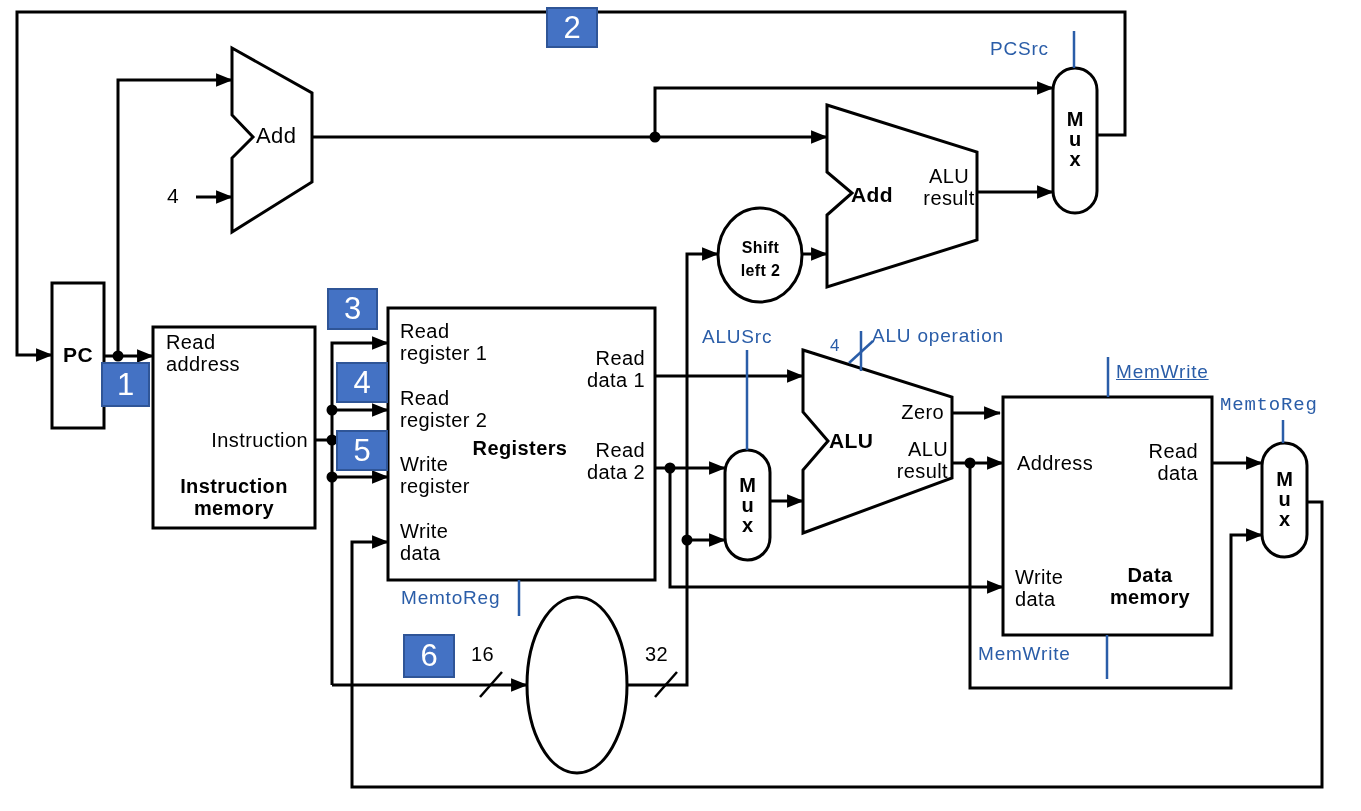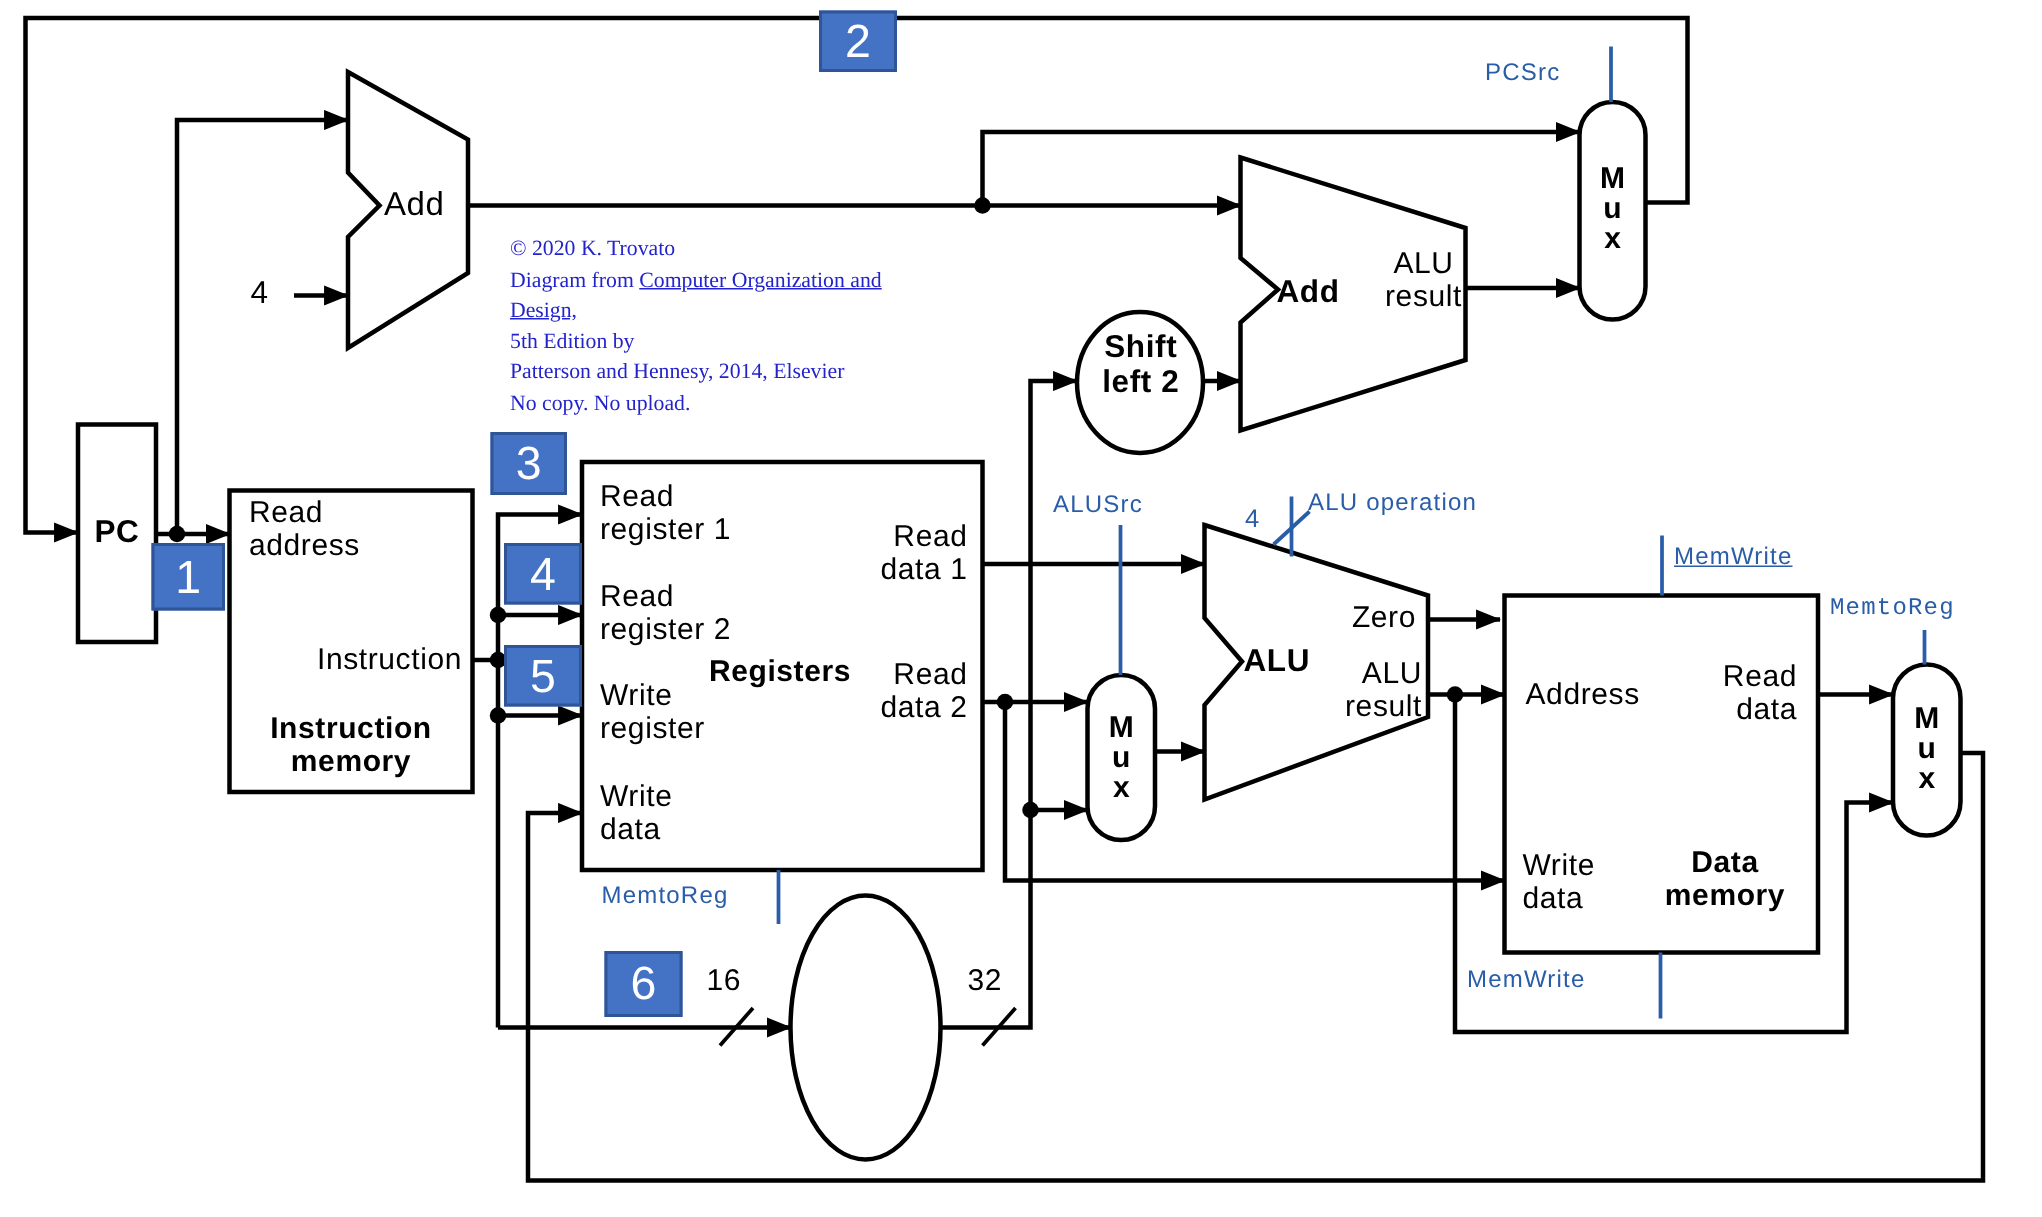--- a/index.html
+++ b/index.html
@@ -11,21 +11,21 @@
   .cw{fill:none;stroke:var(--control_blue);stroke-width:2.5px;}
   .dot{fill:var(--wire);}
   .slash{stroke:var(--wire);stroke-width:2.5px;}
   .slashb{stroke:var(--control_blue);stroke-width:2.5px;}
   .lbl{position:absolute;z-index:3;white-space:pre-line;color:#000;font-size:20px;
        line-height:22px;letter-spacing:.4px;}
   .b{font-weight:bold;}
   .ctr{text-align:center;}
   .rt{text-align:right;}
   .mux{font-weight:bold;font-size:20px;line-height:20px;text-align:center;letter-spacing:0;}
-  .ctrl{color:var(--control_blue);font-size:16px;line-height:21px;letter-spacing:.8px;}
+  .ctrl{color:var(--control_blue);font-size:19px;line-height:21px;letter-spacing:.8px;}
   .badge{position:absolute;z-index:5;display:flex;align-items:center;justify-content:center;
          background:var(--badge_fill);border:2.5px solid var(--badge_border);box-sizing:border-box;
          color:#fff;font-size:31px;font-weight:400;}
   .copyright{position:absolute;z-index:3;font-family:"Liberation Serif",serif;font-size:14.5px;
              line-height:20.5px;color:var(--copyright_blue);}
   .u{text-decoration:underline;}
 </style>
 </head>
 <body>
 
@@ -133,21 +133,21 @@
 
   <div class="lbl b" style="left:851px;top:184px;font-size:21px;">Add</div>
   <div class="lbl ctr" style="left:912px;top:165px;width:74px;">ALU
 result</div>
 
   <div class="lbl b" style="left:829px;top:430px;font-size:21px;">ALU</div>
   <div class="lbl rt" style="left:880px;top:401px;width:64px;">Zero</div>
   <div class="lbl rt" style="left:862px;top:438px;width:86px;">ALU
 result</div>
 
-  <div class="lbl b ctr" style="left:718px;top:220px;width:85px;font-size:21px;line-height:23px;">Shift
+  <div class="lbl b ctr" style="left:718px;top:236px;width:85px;font-size:16px;line-height:23px;">Shift
 left 2</div>
   <div class="lbl" style="left:471px;top:643px;">16</div>
   <div class="lbl" style="left:645px;top:643px;">32</div>
 
   <div class="lbl mux" style="left:1053px;top:109px;width:44px;">M
 u
 x</div>
   <div class="lbl mux" style="left:725px;top:475px;width:45px;">M
 u
 x</div>
@@ -176,21 +176,14 @@
   <div class="badge" style="left:336px;top:362px;width:52px;height:41px;">
       <span>4</span>
     </div>
   <div class="badge" style="left:336px;top:430px;width:52px;height:41px;">
       <span>5</span>
     </div>
   <div class="badge" style="left:403px;top:634px;width:52px;height:44px;">
       <span>6</span>
     </div>
 
-  <div class="copyright" style="left:340px;top:156px;width:270px;">
-    <span>© 2020 K. Trovato</span><br>
-    <span>Diagram from </span><span class="u">Computer Organization and Design,</span><br>
-    <span>5th Edition by</span><br>
-    <span>Patterson and Hennesy, 2014, Elsevier</span><br>
-    <span>No copy. No upload.</span>
-  </div>
 
 </div>
 
 </body></html>

